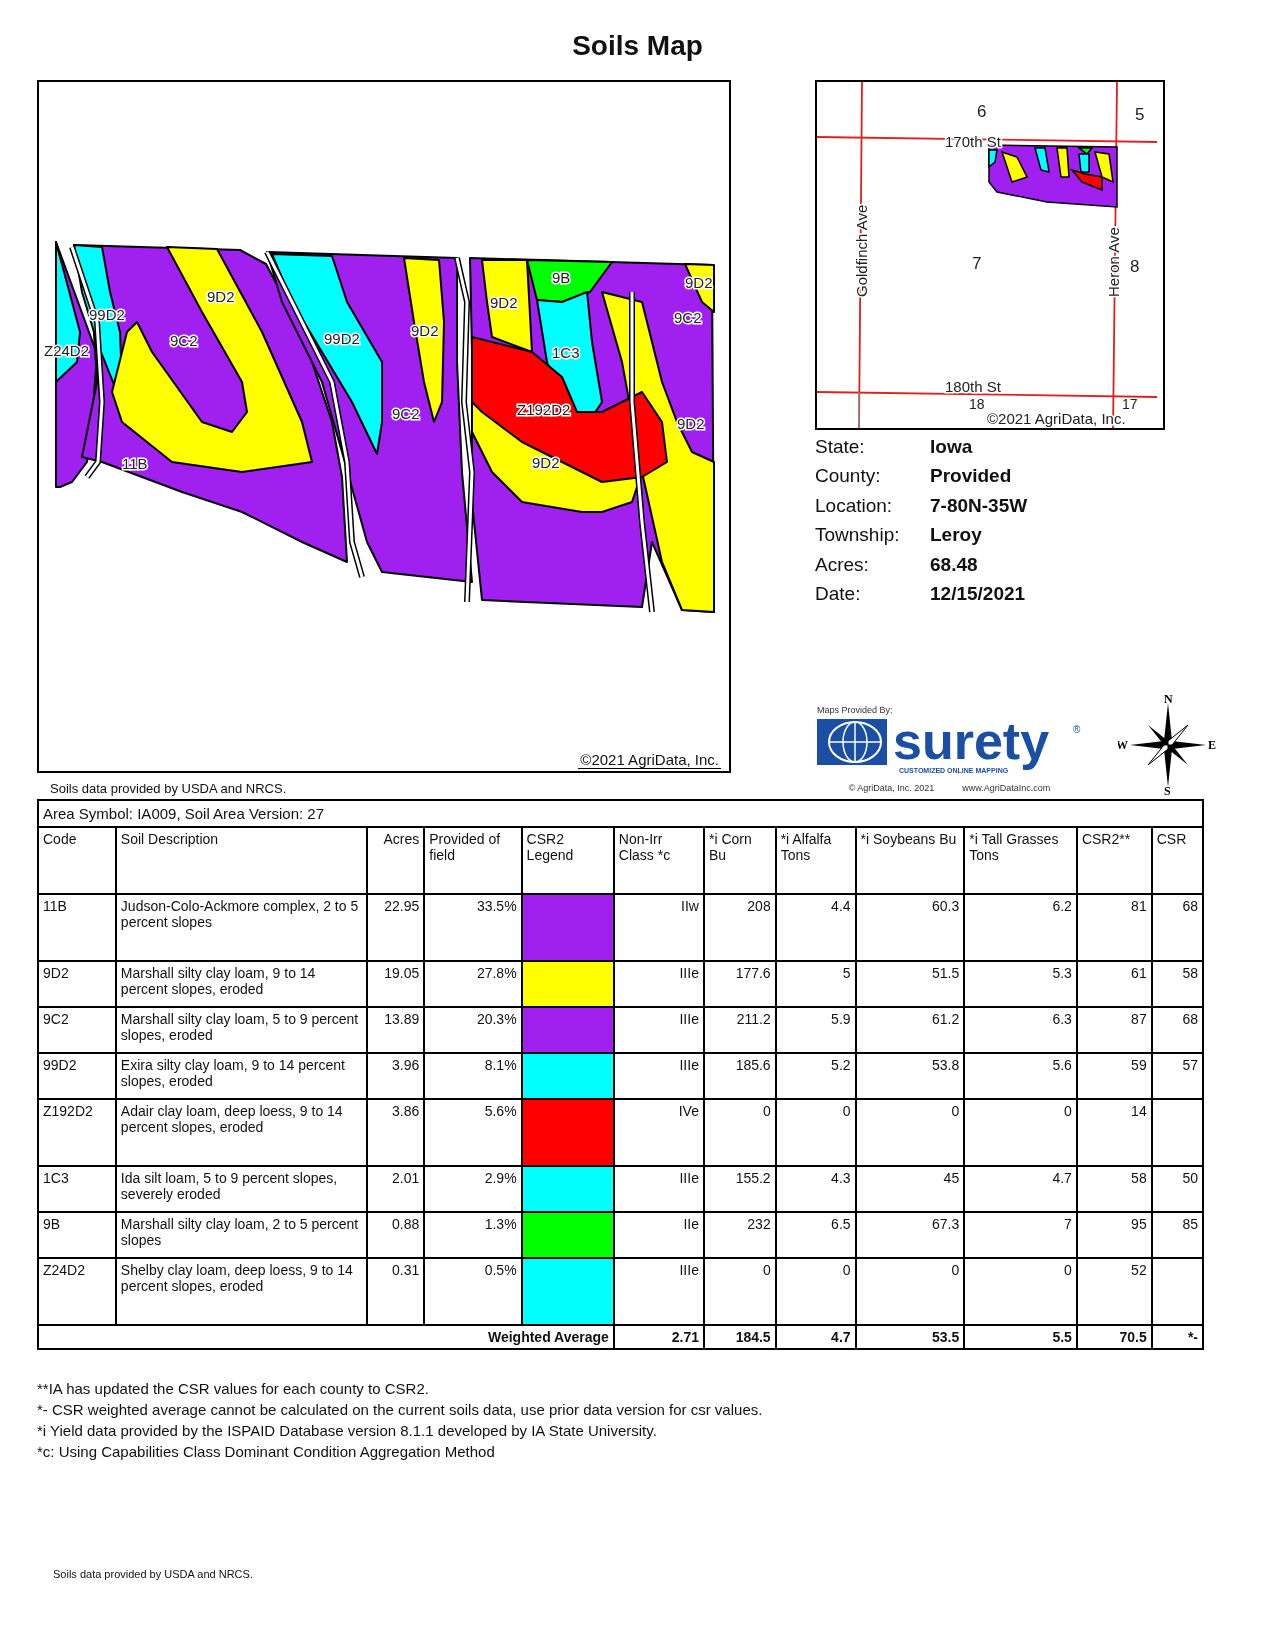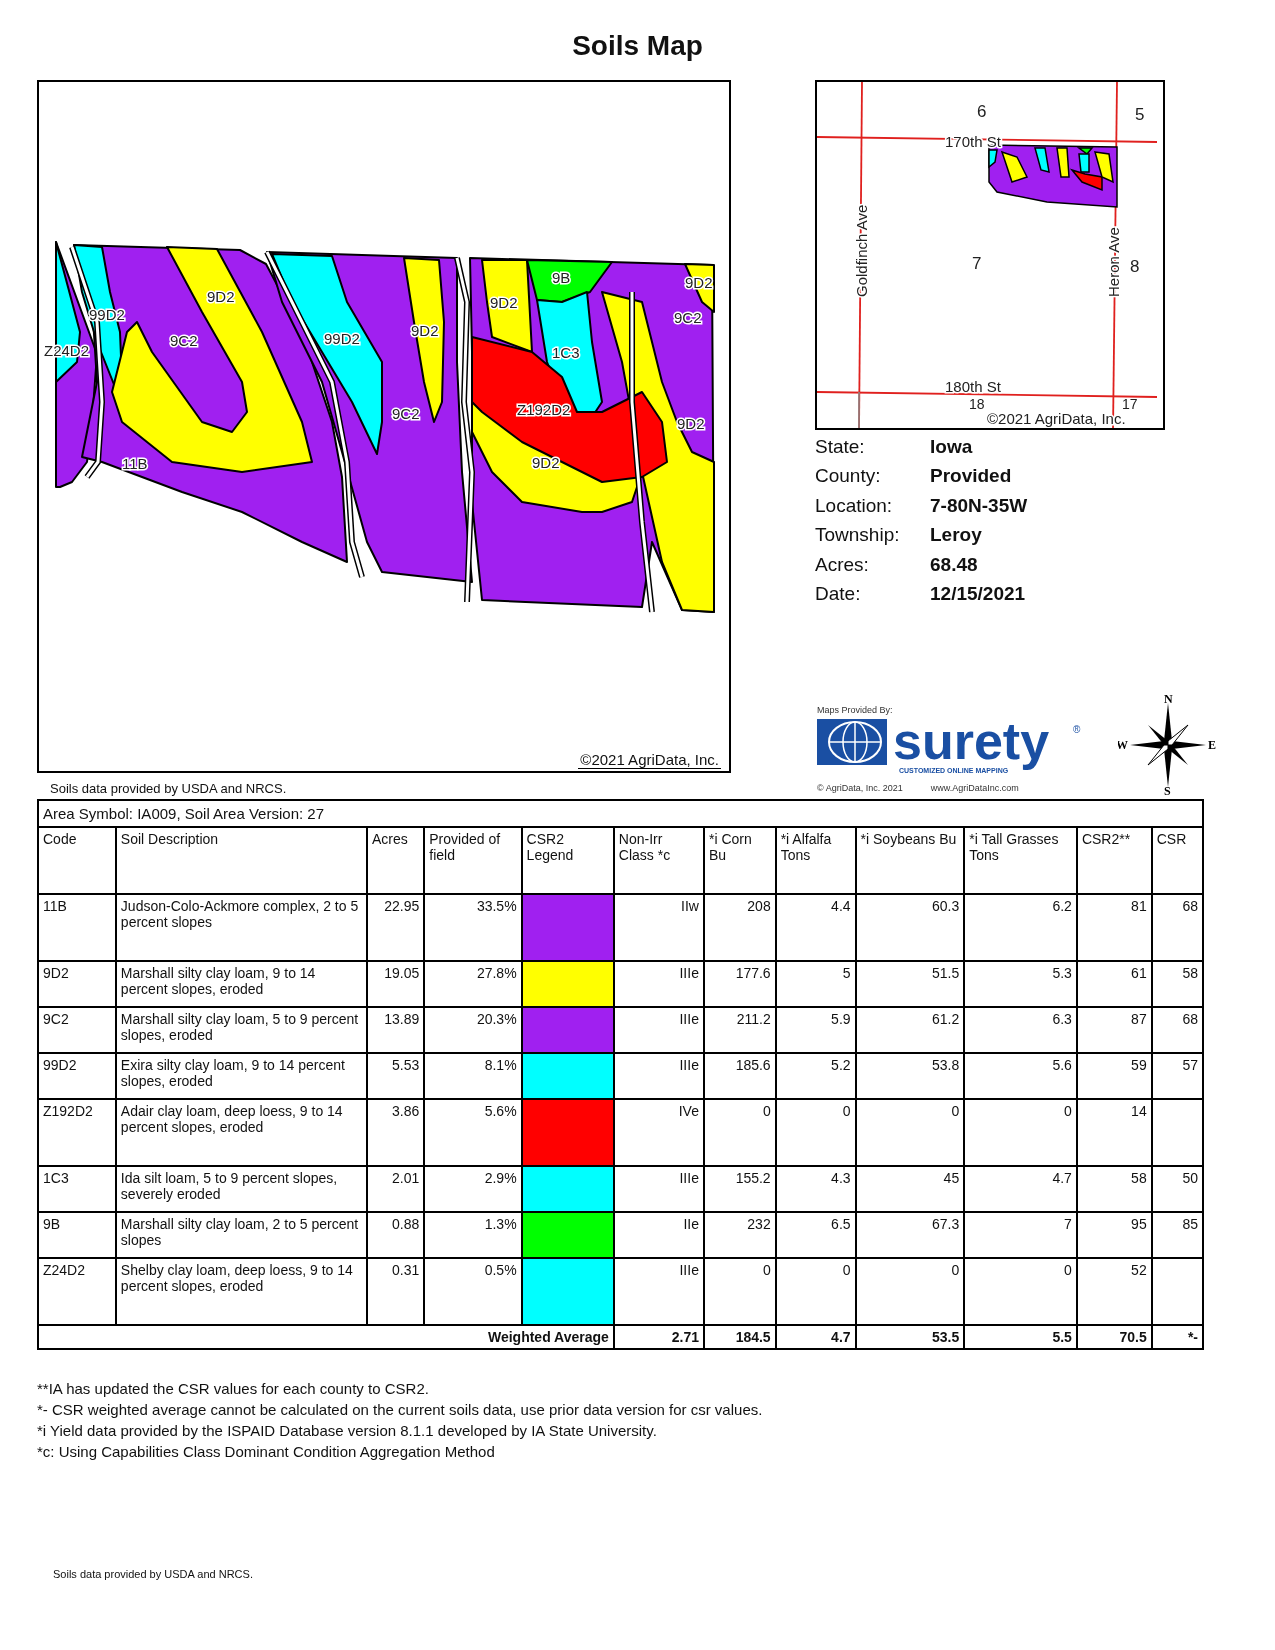--- a/index.html
+++ b/index.html
@@ -163,21 +163,21 @@
   <svg width="280" height="70" viewBox="0 0 280 70">
     <rect x="0" y="4" width="70" height="46" fill="#1a4fa3"></rect>
     <ellipse cx="38" cy="27" rx="26" ry="20" fill="none" stroke="#fff" stroke-width="2"></ellipse>
     <line x1="12" y1="27" x2="64" y2="27" stroke="#fff" stroke-width="1.5"></line>
     <line x1="38" y1="7" x2="38" y2="47" stroke="#fff" stroke-width="1.5"></line>
     <ellipse cx="38" cy="27" rx="12" ry="20" fill="none" stroke="#fff" stroke-width="1.5"></ellipse>
     <text x="76" y="44" font-family="Liberation Sans, sans-serif" font-weight="bold" font-size="52" fill="#1a4fa3">surety</text>
     <text x="256" y="18" font-size="10" fill="#1a4fa3">®</text>
     <text x="82" y="58" font-family="Liberation Sans, sans-serif" font-weight="bold" font-size="7" fill="#1a4fa3">CUSTOMIZED ONLINE MAPPING</text>
   </svg>
-  <div style="display:flex; justify-content:flex-start; width:265px; margin-top:-6px;gap:28px;">
+  <div style="display:flex; justify-content:center; width:265px; margin-top:-6px;gap:28px;">
     <span class="logo-small">© AgriData, Inc. 2021</span>
     <span class="logo-small">www.AgriDataInc.com</span>
   </div>
 </div>
 
 <div class="abs compass">
   <svg width="100" height="100" viewBox="0 0 100 100">
     <polygon points="50,8 54,46 50,50 46,46" fill="#000"></polygon>
     <polygon points="50,92 54,54 50,50 46,54" fill="#000"></polygon>
     <polygon points="12,50 46,46 50,50 46,54" fill="#000"></polygon>
@@ -194,21 +194,21 @@
 </div>
 
 <table class="soils">
   <tbody>
       <tr class="area-row">
     <td colspan="12">Area Symbol: IA009, Soil Area Version: 27</td>
   </tr>
   <tr style="height:67px;">
     <th style="width:66px;">Code</th>
     <th style="width:235px;">Soil Description</th>
-    <th style="width:46px;">Acres</th>
+    <th style="width:46px;text-align:right;">Acres</th>
     <th style="width:85px;">Provided of field</th>
     <th style="width:80px;margin-top:8px;">CSR2 Legend</th>
     <th style="width:78px;">Non-Irr Class *c</th>
     <th style="width:60px;">*i Corn Bu</th>
     <th style="width:68px;margin-top:26px;">*i Alfalfa Tons</th>
     <th style="width:96px;">*i Soybeans Bu</th>
     <th style="width:100px;">*i Tall Grasses Tons</th>
     <th style="width:63px;">CSR2**</th>
     <th style="width:40px;">CSR</th>
   </tr>
@@ -254,21 +254,21 @@
     <td class="num">5.9</td>
     <td class="num">61.2</td>
     <td class="num">6.3</td>
     <td class="num">87</td>
     <td class="num">68</td>
   </tr>
 
   <tr style="height:46px;">
     <td>99D2</td>
     <td>Exira silty clay loam, 9 to 14 percent slopes, eroded</td>
-    <td class="num">5.53</td>
+    <td class="num">3.96</td>
     <td class="num">8.1%</td>
     <td class="legend-cell" style="background:#00FFFF;"></td>
     <td class="num">IIIe</td>
     <td class="num">185.6</td>
     <td class="num">5.2</td>
     <td class="num">53.8</td>
     <td class="num">5.6</td>
     <td class="num">59</td>
     <td class="num">57</td>
   </tr>

